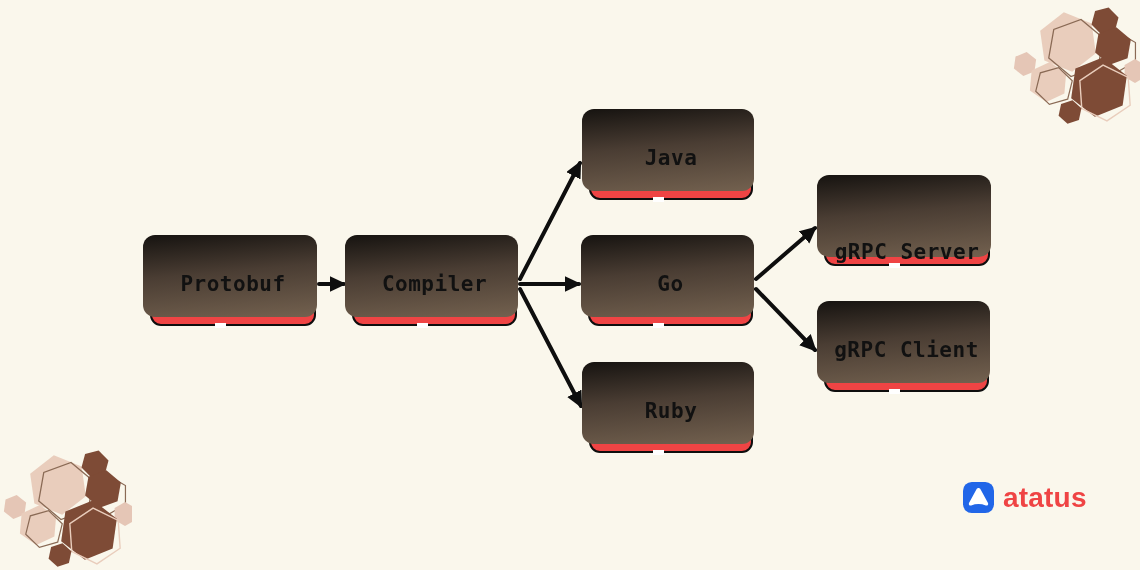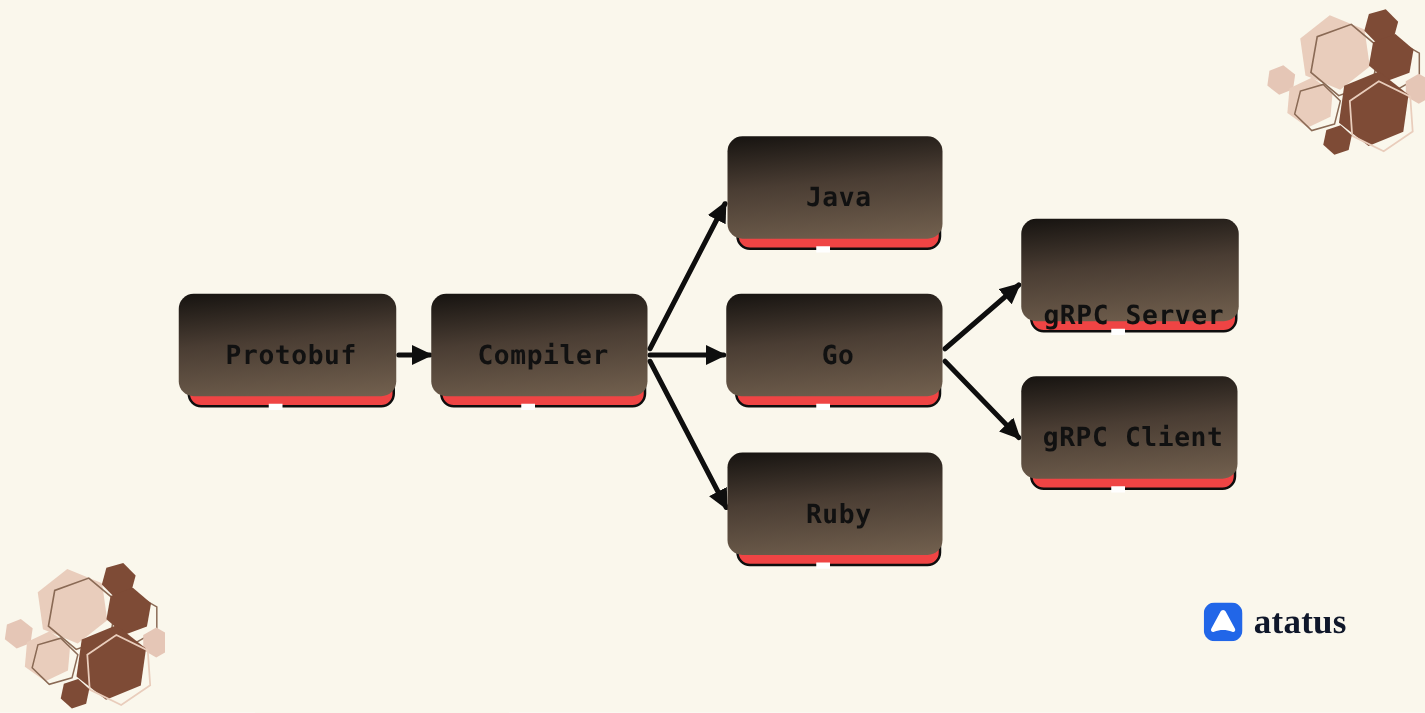--- a/index.html
+++ b/index.html
@@ -71,24 +71,24 @@
   
   .brand {
     position: absolute;
     top: 482px; left: 963px;
     display: flex;
     align-items: center;
     gap: 9px;
     z-index: 2;
   }
   .brand-text {
-    font-family: Liberation Serif, serif;
+    font-family: Liberation Sans, sans-serif;
     font-weight: 600;
     font-size: 28px;
-    color: #0f172a;
+    color: #ef4444;
     letter-spacing: 0.2px;
     line-height: 1;
   }
 </style>
 </head>
 <body>
 
 <div class="canvas">
 
   <svg class="hex-cluster top-right" width="130" height="122" viewBox="0 0 130 122">

